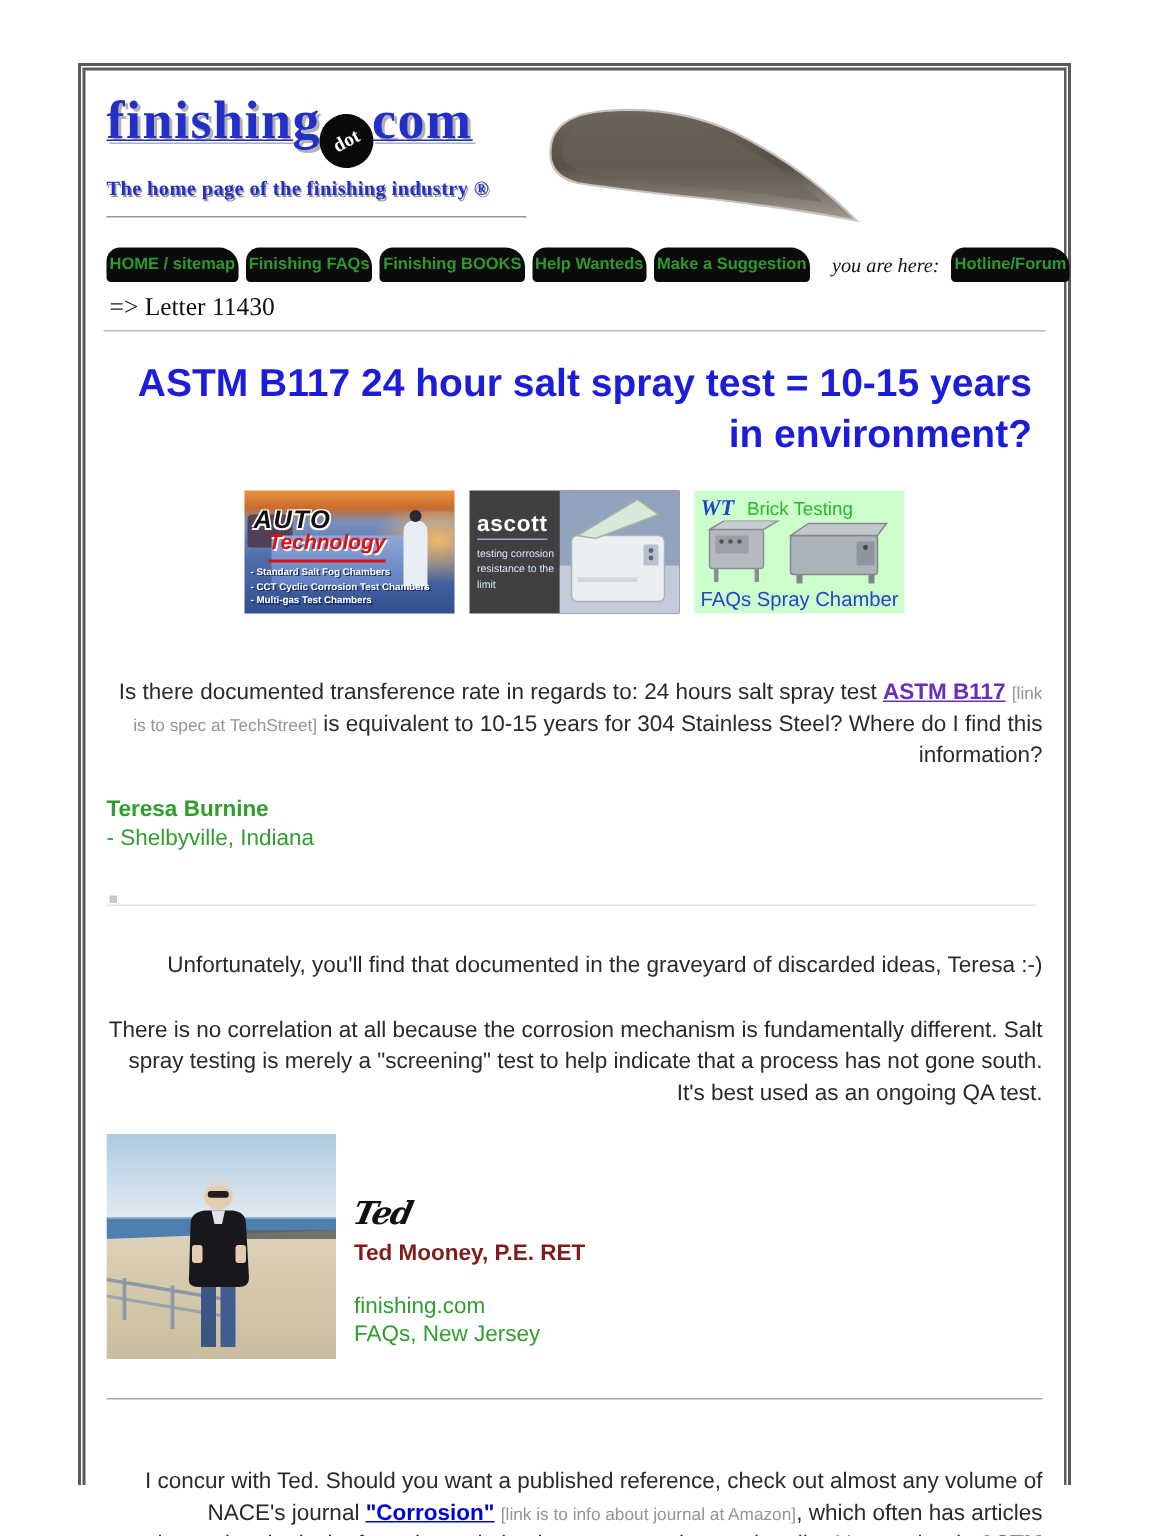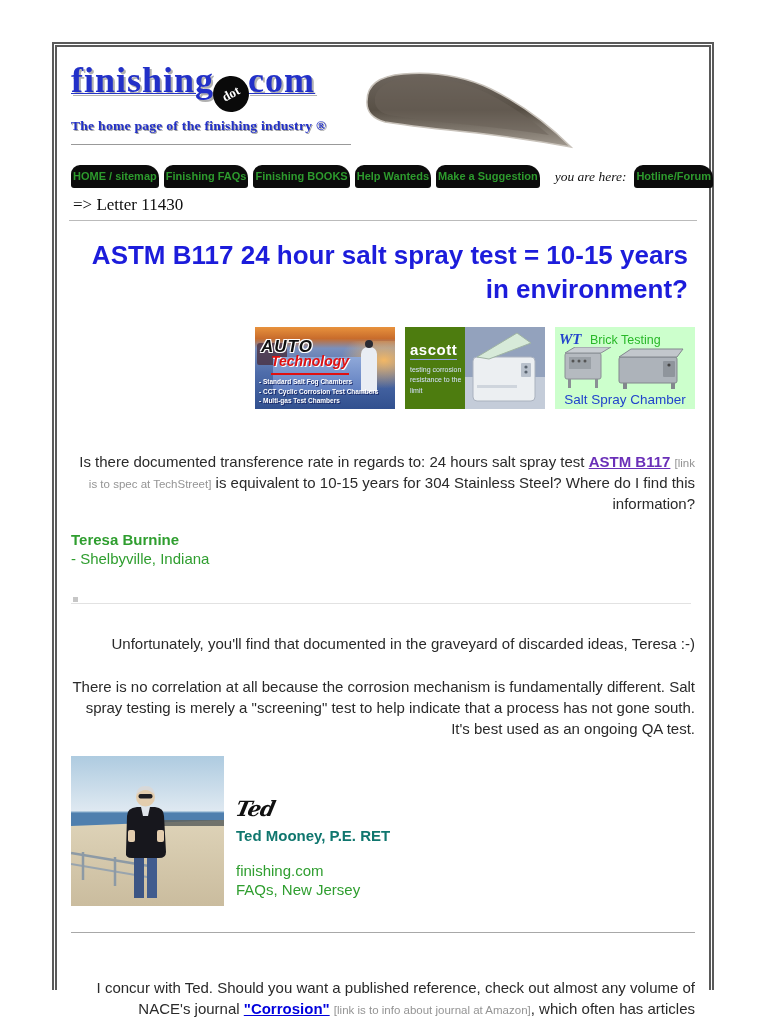--- a/index.html
+++ b/index.html
@@ -50,21 +50,21 @@
   }
   .header-rule { border-top:1px solid #bbb; margin:0 -2px; }
 
   
   .main { padding-top:18px; }
   h1.title {
     text-align:right; color:#1c1cdb; font-size:26px; font-weight:bold;
     line-height:1.3; max-width:610px; margin:0 auto;
   }
 
-  .ads { display:flex; justify-content:flex-end; gap:10px; margin:20px 0 42px 0; }
+  .ads { display:flex; justify-content:center; gap:10px; margin:20px 0 42px 0; }
   .ad { width:140px; height:82px; position:relative; overflow:hidden; flex:0 0 auto; cursor:pointer; }
 
   
   .ad-auto { background:linear-gradient(180deg,#e8923d 0%,#c86c2c 14%,#7a90bd 26%,#4f6dab 55%,#31508f 100%); }
   .ad-auto .glow { position:absolute; right:0; top:14px; width:55px; height:48px;
      background:radial-gradient(ellipse at 80% 40%, #f2b765 0%, rgba(242,183,101,0) 70%); }
   .ad-auto .truck { position:absolute; left:2px; top:16px; width:30px; height:22px;
      background:#4a3040; border-radius:3px 6px 2px 2px; opacity:.8; }
   .ad-auto .machine { position:absolute; left:18px; top:30px; width:100px; height:34px;
      background:linear-gradient(180deg,#8fa8d8,#5f7ec0); border-radius:4px 10px 2px 2px; }
@@ -81,21 +81,21 @@
     position:absolute; left:16px; top:26px; font-size:14px; font-weight:bold; font-style:italic;
     color:#e01010; text-shadow:1px 1px 0 #fff; border-bottom:2px solid #e01010; padding-bottom:4px;
   }
   .ad-auto .bullets { position:absolute; left:4px; bottom:3px; }
   .ad-auto .bullets div {
     font-size:6.5px; font-weight:bold; color:#fff; line-height:1.45;
     text-shadow:1px 1px 0 #1a2a6a; white-space:nowrap;
   }
 
   
-  .ad-ascott { background:#4d7c0f; display:flex; }
+  .ad-ascott { background:#404040; display:flex; }
   .ad-ascott .left { width:60px; padding:14px 0 0 5px; }
   .ad-ascott .brand { color:#fff; font-weight:bold; font-size:15px; letter-spacing:.5px;
      border-bottom:1px solid #8fa5e8; display:inline-block; padding-bottom:1px; }
   .ad-ascott .tag { margin-top:5px; font-size:7px; color:#d6e2ff; line-height:1.5; width:52px; }
   .ad-ascott .right { flex:1; position:relative; }
 
   
   .ad-weice { background:#ccffcc; }
   .ad-weice .toprow { position:absolute; left:4px; top:3px; white-space:nowrap; }
   .ad-weice .wt { font-family:"Liberation Serif", serif; font-style:italic; font-weight:bold;
@@ -121,21 +121,21 @@
   .reply1-p2 { margin-top:21px; }
 
   .sig-row { display:flex; margin-top:16px; align-items:flex-end; }
   .photo { width:153px; height:150px; flex:0 0 auto; }
   .sig-block { margin-left:12px; padding-bottom:8px; }
   .signature {
     font-family:"DejaVu Serif", serif; font-style:italic; font-weight:bold;
     font-size:21px; color:#111; transform:skewX(-12deg); display:inline-block;
     letter-spacing:-1px; margin-bottom:6px;
   }
-  .sig-name { color:#0f766e; font-weight:bold; font-size:15px; }
+  .sig-name { color:#7f1d1d; font-weight:bold; font-size:15px; }
   .sig-org { color:#2f9e2f; font-size:15px; margin-top:18px; }
   .sig-loc { color:#2f9e2f; font-size:15px; margin-top:2px; }
 
   .rule2 { border-top:1px solid #a8a8a8; margin:26px 0 0 0; }
   .reply2 { margin-top:44px; }
 </style>
 </head>
 <body>
 
 <div class="frame">
@@ -233,21 +233,21 @@
             <circle cx="24" cy="14" r="1.5" fill="#555"></circle>
           <rect x="7" y="32" width="3" height="9" fill="#8a8f95"></rect>
             <rect x="34" y="32" width="3" height="9" fill="#8a8f95"></rect>
           <rect x="58" y="10" width="58" height="26" rx="2" fill="#adb3ba" stroke="#82878d"></rect>
           <polygon points="58,10 70,2 122,2 116,10" fill="#c2c7cc" stroke="#82878d"></polygon>
           <rect x="102" y="14" width="12" height="16" rx="1" fill="#8f959c"></rect>
           <circle cx="108" cy="18" r="1.6" fill="#444"></circle>
           <rect x="62" y="36" width="4" height="6" fill="#82878d"></rect>
             <rect x="110" y="36" width="4" height="6" fill="#82878d"></rect>
         </svg>
-        <div class="caption">Salt Spray Chamber</div>
+        <div class="caption">FAQs Spray Chamber</div>
       </div>
 
     </div>
 
     <p class="para"><span>Is there documented transference rate in regards to: 24 hours salt spray test </span><span class="link visited">ASTM B117</span> <span class="note">[link is to spec at TechStreet]</span><span> is equivalent to 10-15 years for 304 Stainless Steel? Where do I find this information?</span></p>
 
     <div class="author">Teresa Burnine</div>
     <div class="loc">- Shelbyville, Indiana</div>
 
     <div class="faint-divider">

